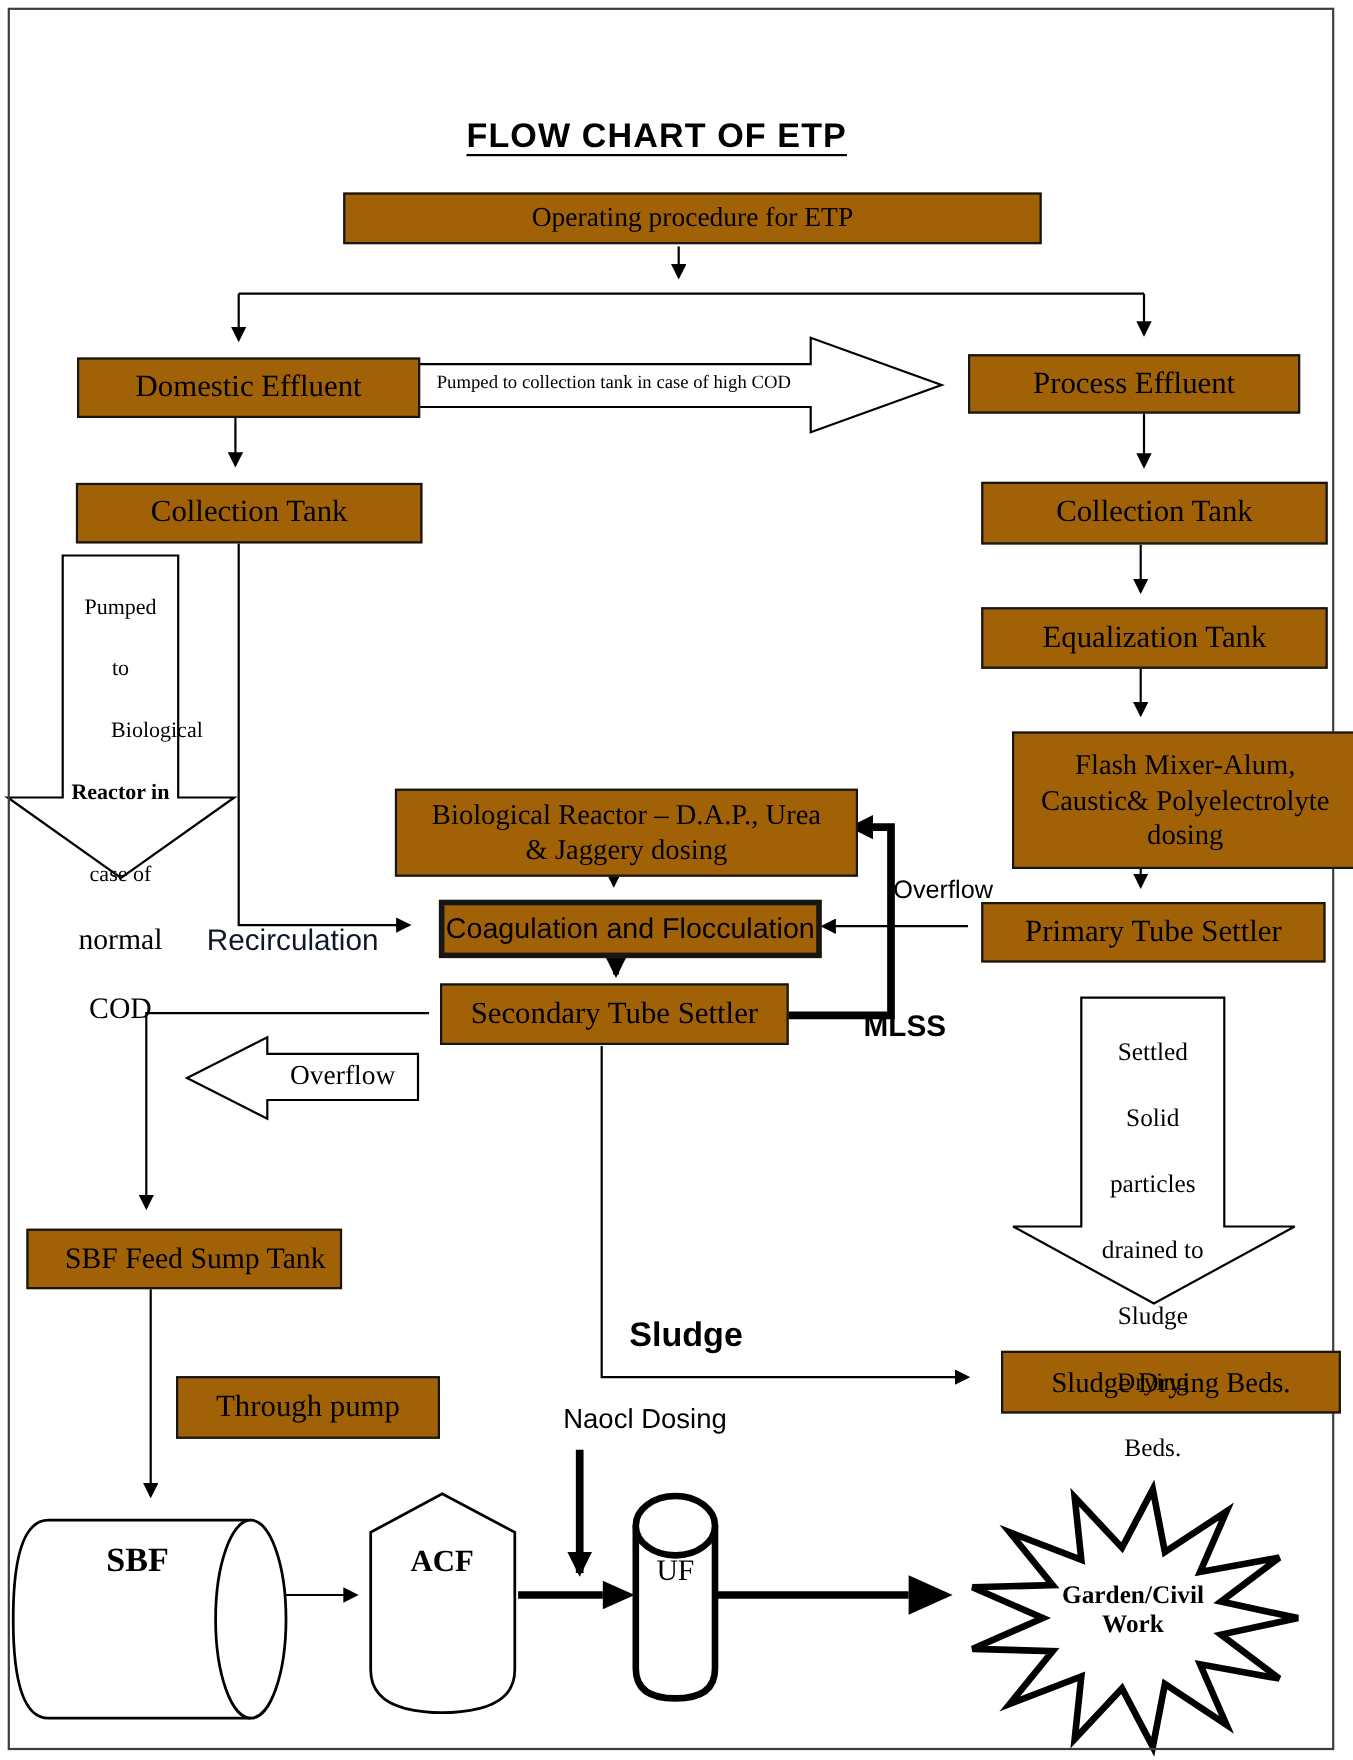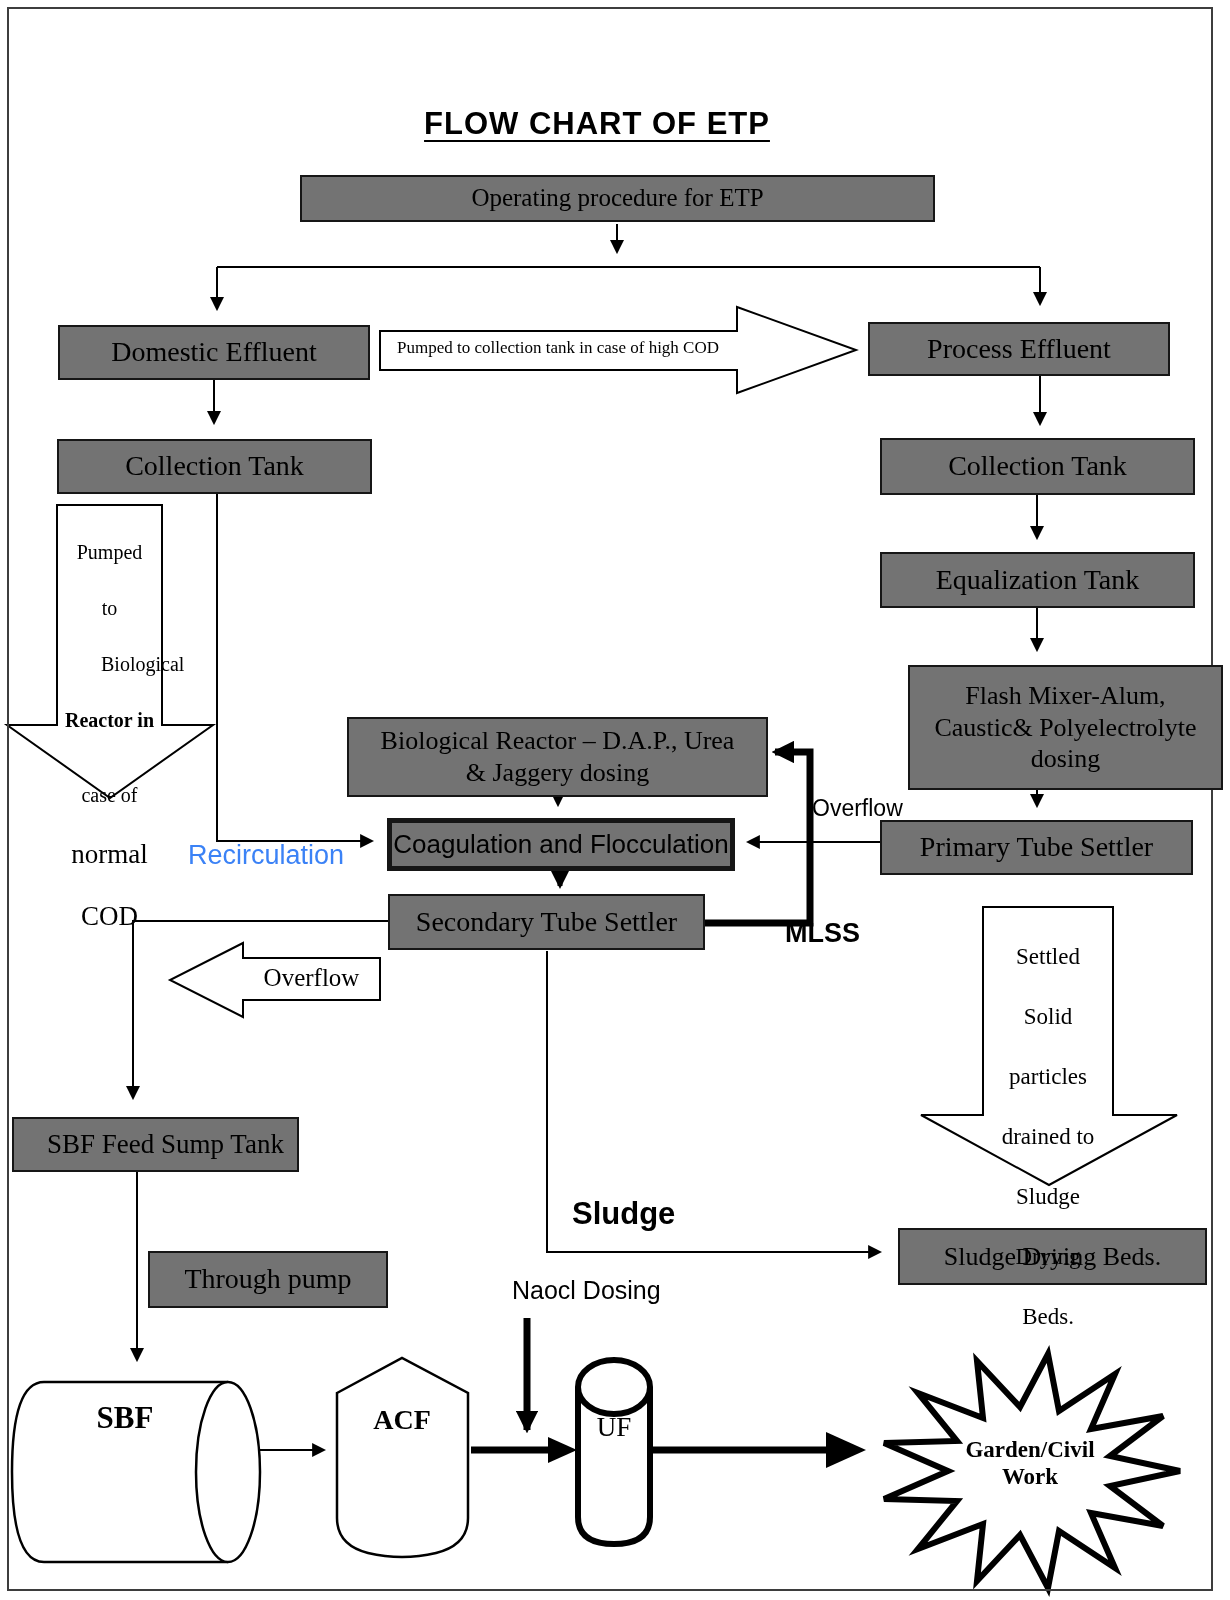--- a/index.html
+++ b/index.html
@@ -1,23 +1,23 @@
 <!DOCTYPE html>
 <html><head>
 <meta charset="utf-8">
 <style>
   html,body{margin:0;padding:0;background:#ffffff;}
   .stage{position:relative;width:1230px;height:1600px;background:#ffffff;overflow:hidden;
          font-family:"Liberation Serif",serif;color:#000;}
   .frame{position:absolute;left:7px;top:7px;width:1206px;height:1584px;
          border:2px solid #3d3d3d;box-sizing:border-box;pointer-events:none;}
   svg.layer{position:absolute;left:0;top:0;width:1230px;height:1600px;}
-  .box{position:absolute;background:#737373;border:2px solid #161616;box-sizing:border-box;
+  .box{position:absolute;background:#a16207;border:2px solid #161616;box-sizing:border-box;
        display:flex;align-items:center;justify-content:center;text-align:center;
-       font-family:"Liberation Serif",serif;line-height:1.22;white-space:pre-line;}
+       font-family:"Liberation Serif",serif;line-height:1.22;white-space:pre-line;margin-left:12px;}
   .lbl{position:absolute;white-space:pre-line;}
   .sans{font-family:"Liberation Sans",sans-serif;}
   .serif{font-family:"Liberation Serif",serif;}
   .title{position:absolute;left:397px;top:106px;width:400px;text-align:center;
          font-family:"Liberation Sans",sans-serif;font-size:31px;font-weight:600;
          letter-spacing:1px;text-decoration:underline;text-underline-offset:6px;
          text-decoration-thickness:2px;}
   .ctr{text-align:center;}
   .bold{font-weight:700;}
 </style>
@@ -120,21 +120,21 @@
     <span style="display:block;">Solid</span>
     <span style="display:block;">particles</span>
     <span style="display:block;">drained to</span>
     <span style="display:block;">Sludge</span>
     <span style="display:block;">Drying</span>
     <span style="display:block;">Beds.</span>
   </div>
 
   <div class="lbl serif ctr" style="left:243px;top:964px;width:137px;font-size:25px;">Overflow</div>
 
-  <div class="lbl sans" style="left:188px;top:840px;font-size:27px;color:#3b82f6;">Recirculation</div>
+  <div class="lbl sans" style="left:188px;top:840px;font-size:27px;color:#0f172a;">Recirculation</div>
   <div class="lbl sans" style="left:812px;top:795px;font-size:23px;">Overflow</div>
   <div class="lbl sans" style="left:785px;top:918px;font-size:27px;font-weight:600;">MLSS</div>
   <div class="lbl sans" style="left:572px;top:1196px;font-size:31px;font-weight:600;">Sludge</div>
   <div class="lbl sans" style="left:512px;top:1276px;font-size:25px;">Naocl Dosing</div>
 
   <div class="lbl serif bold ctr" style="left:60px;top:1400px;width:130px;font-size:31px;">SBF</div>
   <div class="lbl serif bold ctr" style="left:352px;top:1404px;width:100px;font-size:28px;">ACF</div>
   <div class="lbl serif ctr" style="left:586px;top:1412px;width:56px;font-size:27px;">UF</div>
   <div class="lbl serif bold ctr" style="left:950px;top:1436px;width:160px;font-size:23px;line-height:27px;">Garden/Civil
 Work</div>

